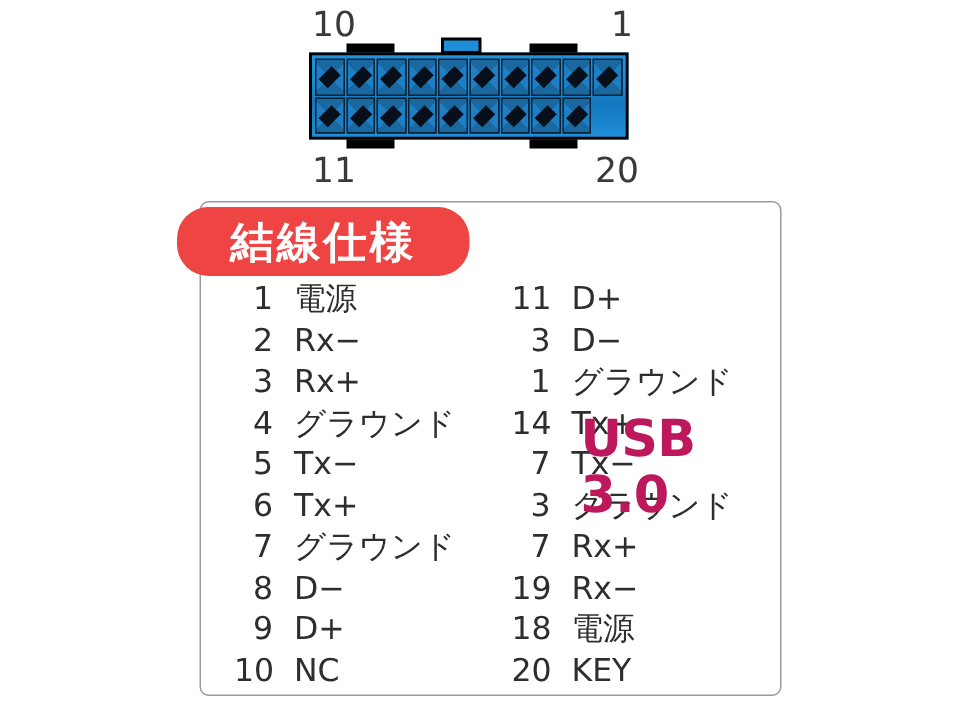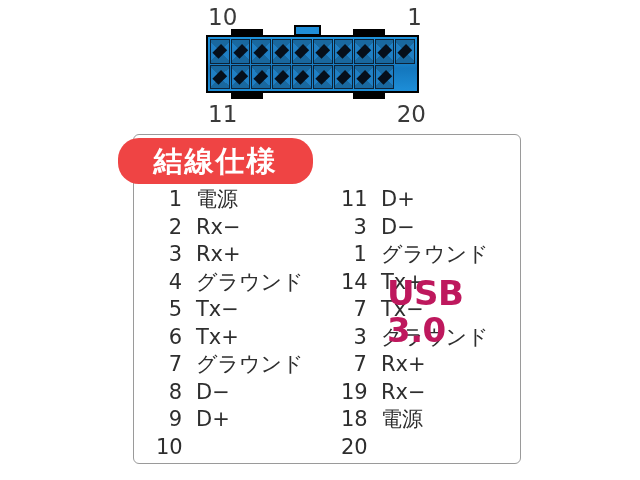--- a/index.html
+++ b/index.html
@@ -297,20 +297,21 @@
         <div class="pin-row">
           <span class="pin-num">8</span>
           <span class="pin-sig">D−</span>
         </div>
         <div class="pin-row">
           <span class="pin-num">9</span>
           <span class="pin-sig">D+</span>
         </div>
         <div class="pin-row">
           <span class="pin-num">10</span>
+          <span class="pin-sig">NC</span>
         </div>
       </div>
     <div class="pin-column" id="pin-column-right">
         <div class="pin-row">
           <span class="pin-num">11</span>
           <span class="pin-sig">D+</span>
         </div>
         <div class="pin-row">
           <span class="pin-num">3</span>
           <span class="pin-sig">D−</span>
@@ -338,20 +339,21 @@
         <div class="pin-row">
           <span class="pin-num">19</span>
           <span class="pin-sig">Rx−</span>
         </div>
         <div class="pin-row">
           <span class="pin-num">18</span>
           <span class="pin-sig">電源</span>
         </div>
         <div class="pin-row">
           <span class="pin-num">20</span>
+          <span class="pin-sig">KEY</span>
         </div>
       </div>
   </div>
 </div>
 
 <div id="spec-badge">
   <span id="spec-badge-label">結線仕様</span>
 </div>
 
 </body></html>

